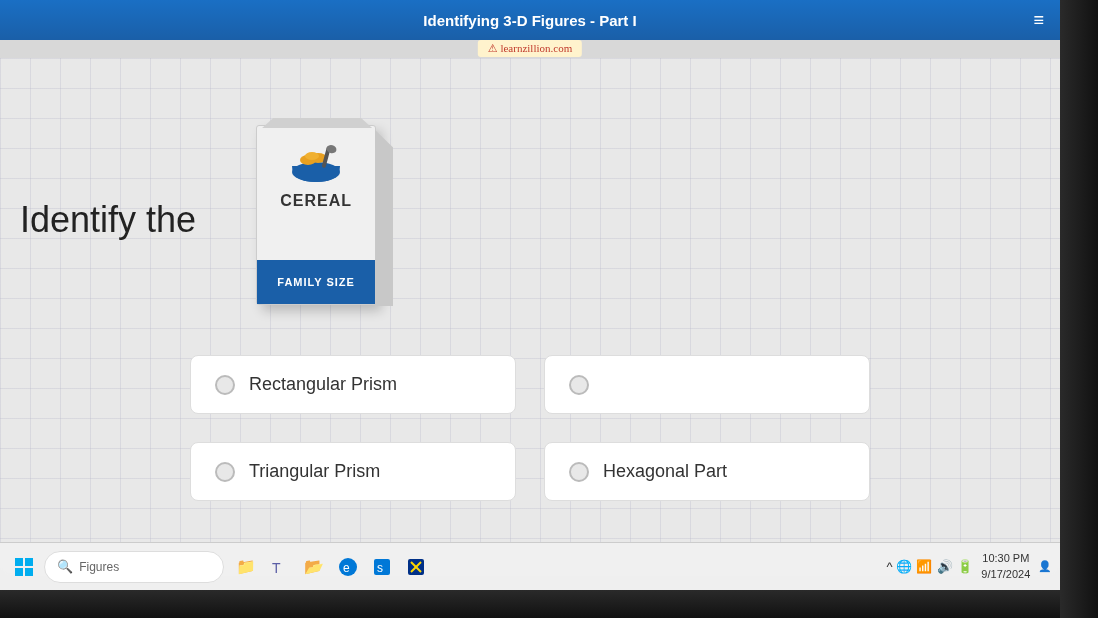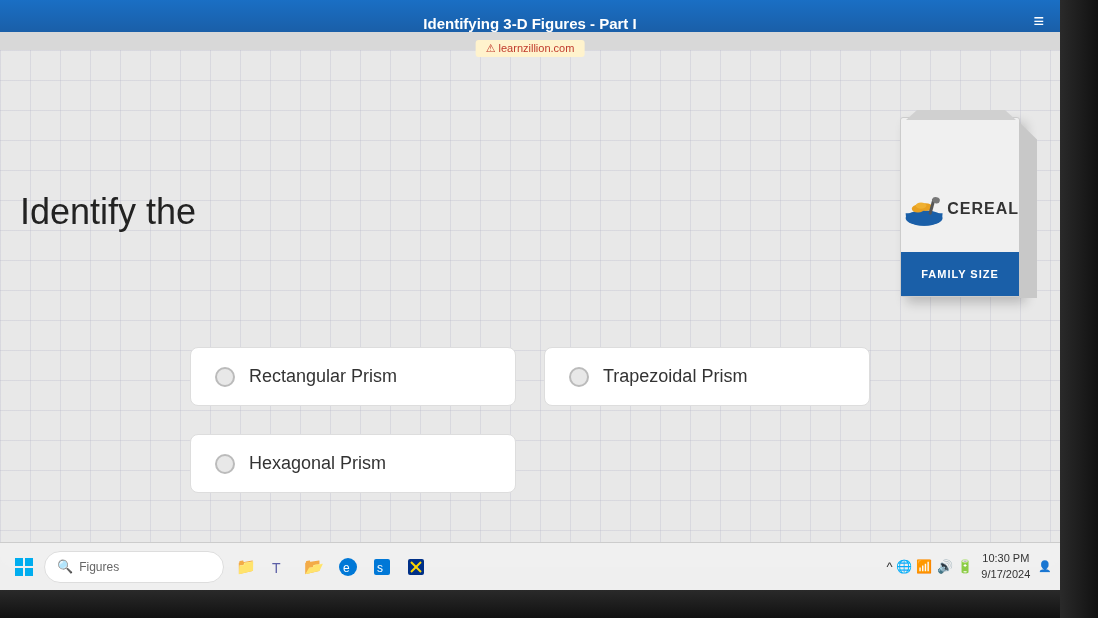--- a/index.html
+++ b/index.html
@@ -17,24 +17,24 @@
       top: 0; left: 0;
       width: 1060px;
       height: 590px;
       background: #d8d8d8;
       overflow: hidden;
     }
 
     
     .top-bar {
       width: 100%;
-      height: 32px;
+      height: 40px;
       background: linear-gradient(to bottom, #1a6fc4, #1a5fa8);
       display: flex;
-      align-items: flex-end;
+      align-items: center;
       justify-content: center;
       position: relative;
     }
     .top-bar-title {
       color: white;
       font-weight: bold;
       font-size: 15px;
     }
     .top-bar-menu {
       position: absolute;
@@ -50,20 +50,21 @@
       transform: translateX(-50%);
       display: flex;
       align-items: center;
       gap: 6px;
       font-size: 11px;
       color: #c0392b;
       background: #fff3cd;
       padding: 2px 10px;
       border-radius: 3px;
       z-index: 10;
+      font-family: Liberation Serif, serif;
     }
 
     
     .main-content {
       width: 100%;
       height: calc(100% - 80px);
       background: #e8e8e8;
       background-image:
         linear-gradient(rgba(180,180,200,0.3) 1px, transparent 1px),
         linear-gradient(90deg, rgba(180,180,200,0.3) 1px, transparent 1px);
@@ -74,21 +75,21 @@
       justify-content: center;
       padding: 20px;
       position: relative;
       margin-top: 18px;
     }
 
     
     .question-area {
       display: flex;
       align-items: center;
-      justify-content: space-between;
+      justify-content: flex-start;
       gap: 60px;
       margin-bottom: 40px;
       width: 100%;
     }
 
     .question-text {
       font-size: 36px;
       font-weight: 300;
       color: #222;
       line-height: 1.3;
@@ -102,21 +103,21 @@
       height: 190px;
     }
 
     .cereal-box {
       width: 120px;
       height: 180px;
       background: #f0f0f0;
       border: 1px solid #ccc;
       border-radius: 3px;
       display: flex;
-      flex-direction: row;
+      flex-direction: column;
       align-items: center;
       justify-content: flex-start;
       padding-top: 12px;
       position: relative;
       box-shadow: 6px 6px 12px rgba(0,0,0,0.2);
     }
 
     
     .cereal-box::after {
       content: '';
@@ -355,27 +356,30 @@
 
     <div class="answers-grid">
 
       <button class="answer-btn">
         <div class="answer-radio"></div>
         <span>Rectangular Prism</span>
       </button>
 
       <button class="answer-btn">
         <div class="answer-radio"></div>
-        <span>Trapezoidal Prism</span>
       </button>
-
 
       <button class="answer-btn">
         <div class="answer-radio"></div>
-        <span>Hexagonal Prism</span>
+        <span>Triangular Prism</span>
+      </button>
+
+      <button class="answer-btn">
+        <div class="answer-radio"></div>
+        <span>Hexagonal Part</span>
       </button>
 
     </div>
 
   </div>
 
   <div class="taskbar">
 
     <div class="taskbar-start">
       <svg class="win-logo" viewBox="0 0 20 20">

